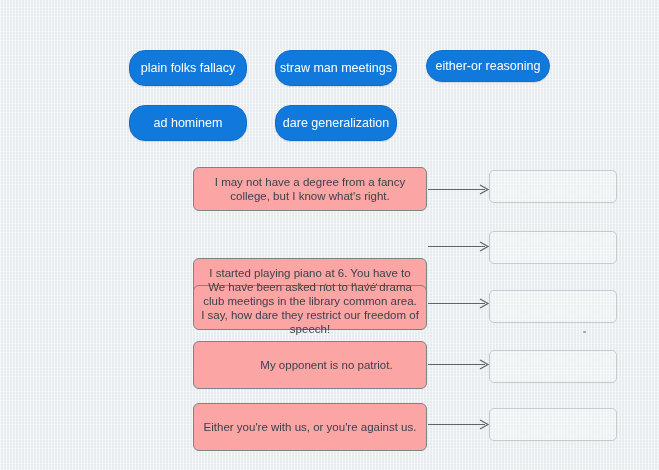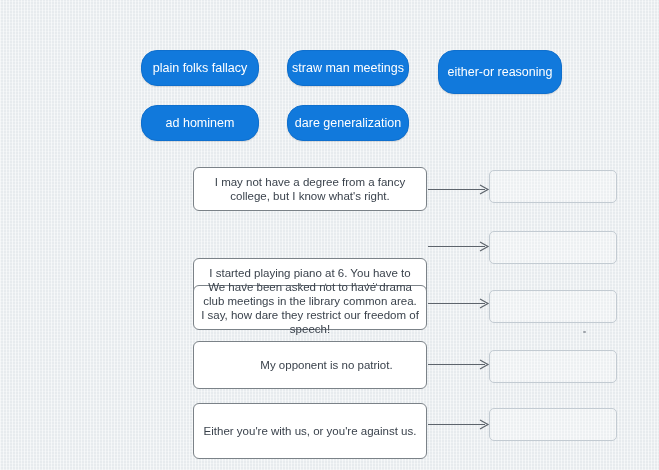--- a/index.html
+++ b/index.html
@@ -57,30 +57,29 @@
     display: flex;
     align-items: center;
     justify-content: center;
     text-align: center;
     box-sizing: border-box;
     box-shadow: 0 1px 1px rgba(0,0,0,0.10);
     cursor: pointer;
     user-select: none;
     padding: 0 2px;
     white-space: nowrap;
-    margin-left: 12px;
   }
 
   
   .sentence-card {
     position: absolute;
     left: 193px;
     width: 234px;
     box-sizing: border-box;
-    background: #ffffff;
+    background: #fca5a5;
     border: 1px solid #7b8288;
     border-radius: 6px;
     color: #3a424c;
     font-size: 11.5px;
     line-height: 14px;
     text-align: center;
     display: flex;
     align-items: center;
     justify-content: center;
     padding: 3px 7px;
@@ -125,21 +124,21 @@
 </style>
 </head>
 <body>
 
 <div id="stage">
 
 
   <div id="term-bank">
       <div class="term-btn" style="left: 129px; top: 50px; width: 118px; height: 36px;">plain folks fallacy</div>
       <div class="term-btn" style="left: 275px; top: 50px; width: 122px; height: 36px;">straw man meetings</div>
-      <div class="term-btn" style="left: 426px; top: 50px; width: 124px; height: 44px;">either-or reasoning</div>
+      <div class="term-btn" style="left: 426px; top: 50px; width: 124px; height: 32px;">either-or reasoning</div>
       <div class="term-btn" style="left: 129px; top: 105px; width: 118px; height: 36px;">ad hominem</div>
       <div class="term-btn" style="left: 275px; top: 105px; width: 122px; height: 36px;">dare generalization</div>
     </div>
 
   <div id="match-area">
       <div class="sentence-card" style="top: 167px; height: 44px;">
         <span>I may not have a degree from a fancy college, but I know what's right.</span>
       </div>
       <svg class="arrow" viewBox="0 0 62 11" style="top: 184px;">
         <path d="M0 5.5 H57" stroke="#5d646c" stroke-width="1.2" fill="none"></path>
@@ -163,21 +162,21 @@
       </svg>
       <div class="drop-box" style="top: 290px;"></div>
       <div class="sentence-card" style="top: 341px; height: 48px; padding-left: 40px;">
         <span>My opponent is no patriot.</span>
       </div>
       <svg class="arrow" viewBox="0 0 62 11" style="top: 359px;">
         <path d="M0 5.5 H57" stroke="#5d646c" stroke-width="1.2" fill="none"></path>
         <path d="M52 1 L60 5.5 L52 10" stroke="#5d646c" stroke-width="1.2" fill="none" stroke-linejoin="miter"></path>
       </svg>
       <div class="drop-box" style="top: 350px;"></div>
-      <div class="sentence-card" style="top: 403px; height: 56px;">
+      <div class="sentence-card" style="top: 403px; height: 48px;">
         <span>Either you're with us, or you're against us.</span>
       </div>
       <svg class="arrow" viewBox="0 0 62 11" style="top: 419px;">
         <path d="M0 5.5 H57" stroke="#5d646c" stroke-width="1.2" fill="none"></path>
         <path d="M52 1 L60 5.5 L52 10" stroke="#5d646c" stroke-width="1.2" fill="none" stroke-linejoin="miter"></path>
       </svg>
       <div class="drop-box" style="top: 408px;"></div>
     </div>
 
   <div class="speck"></div>

